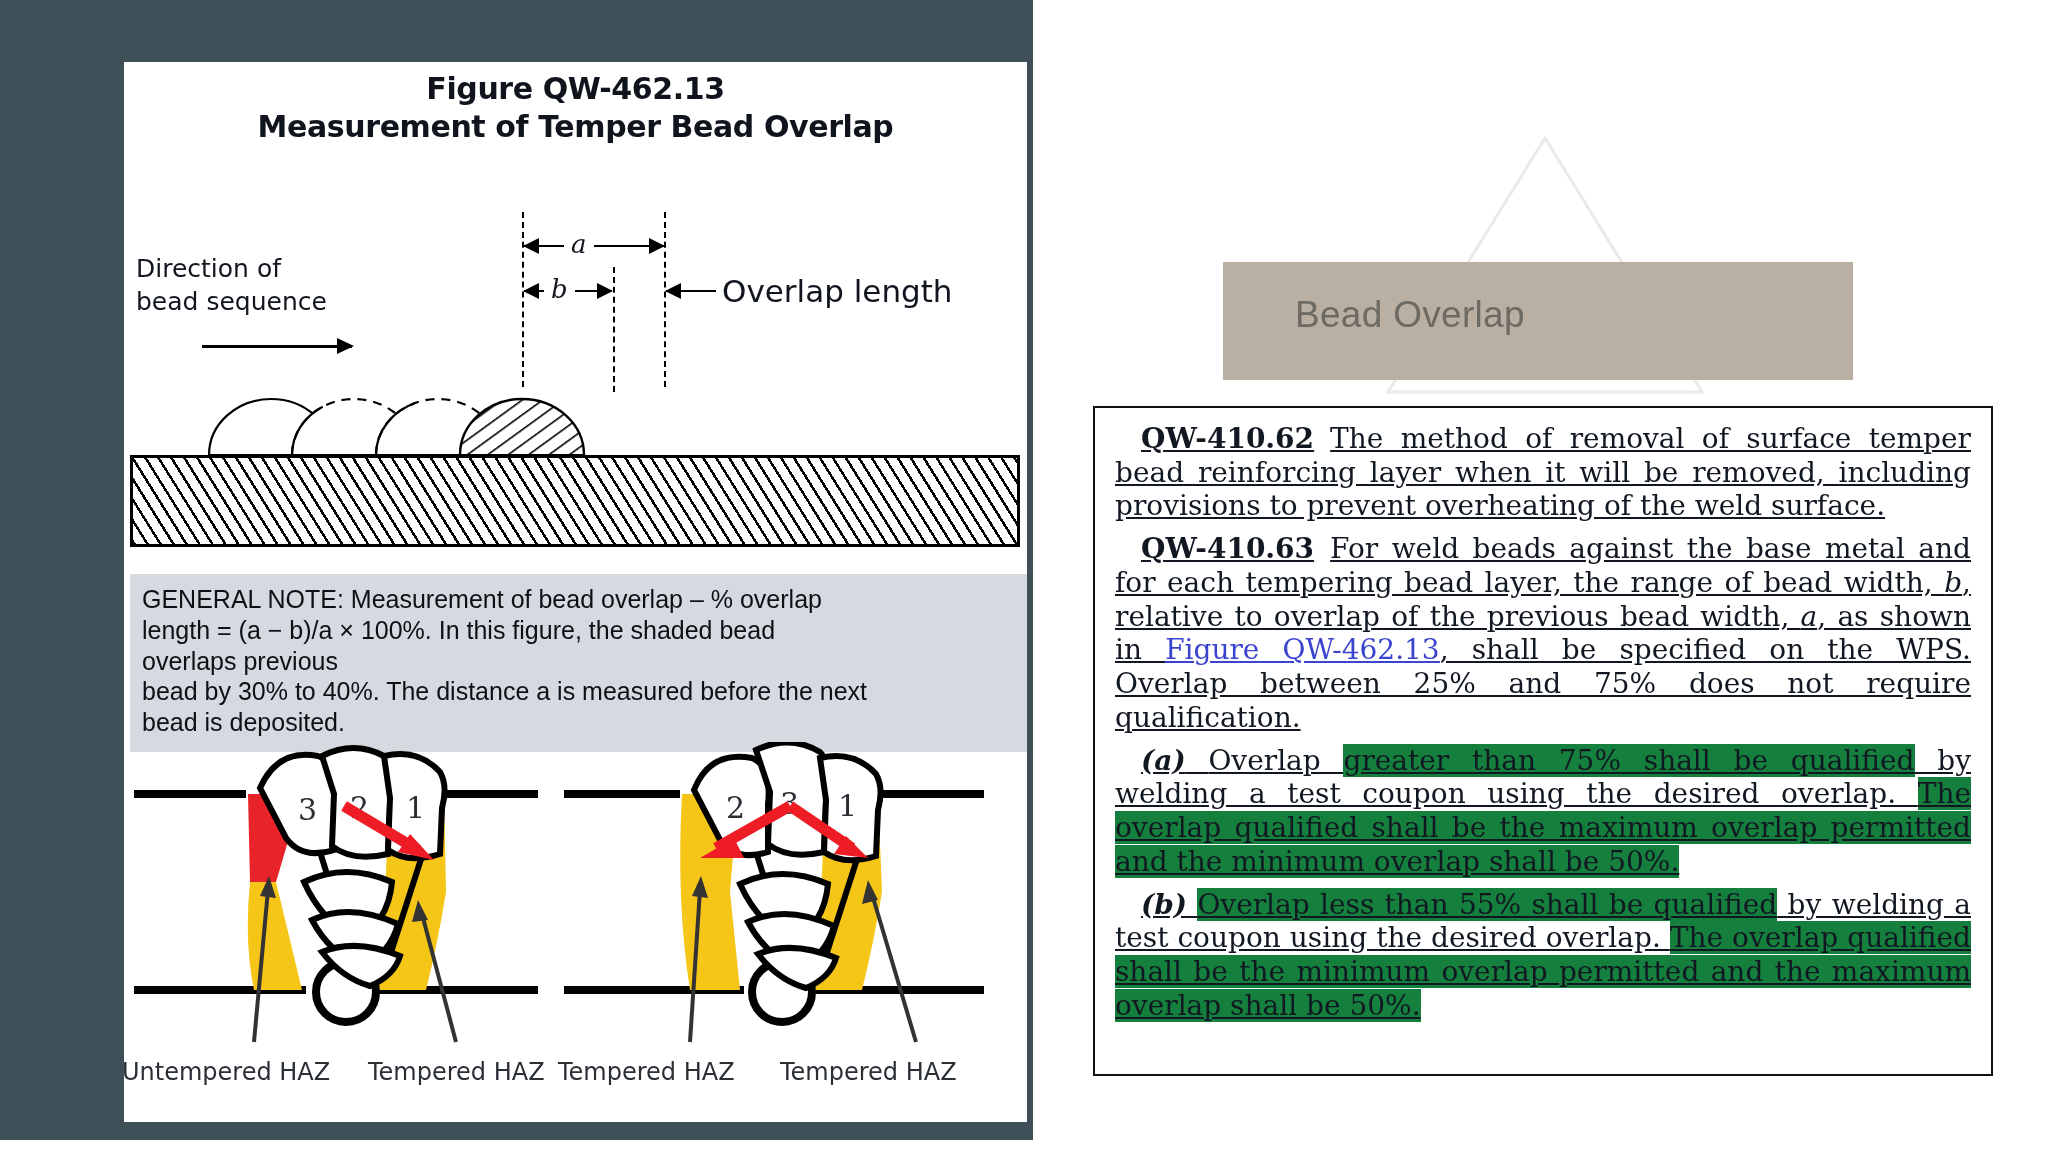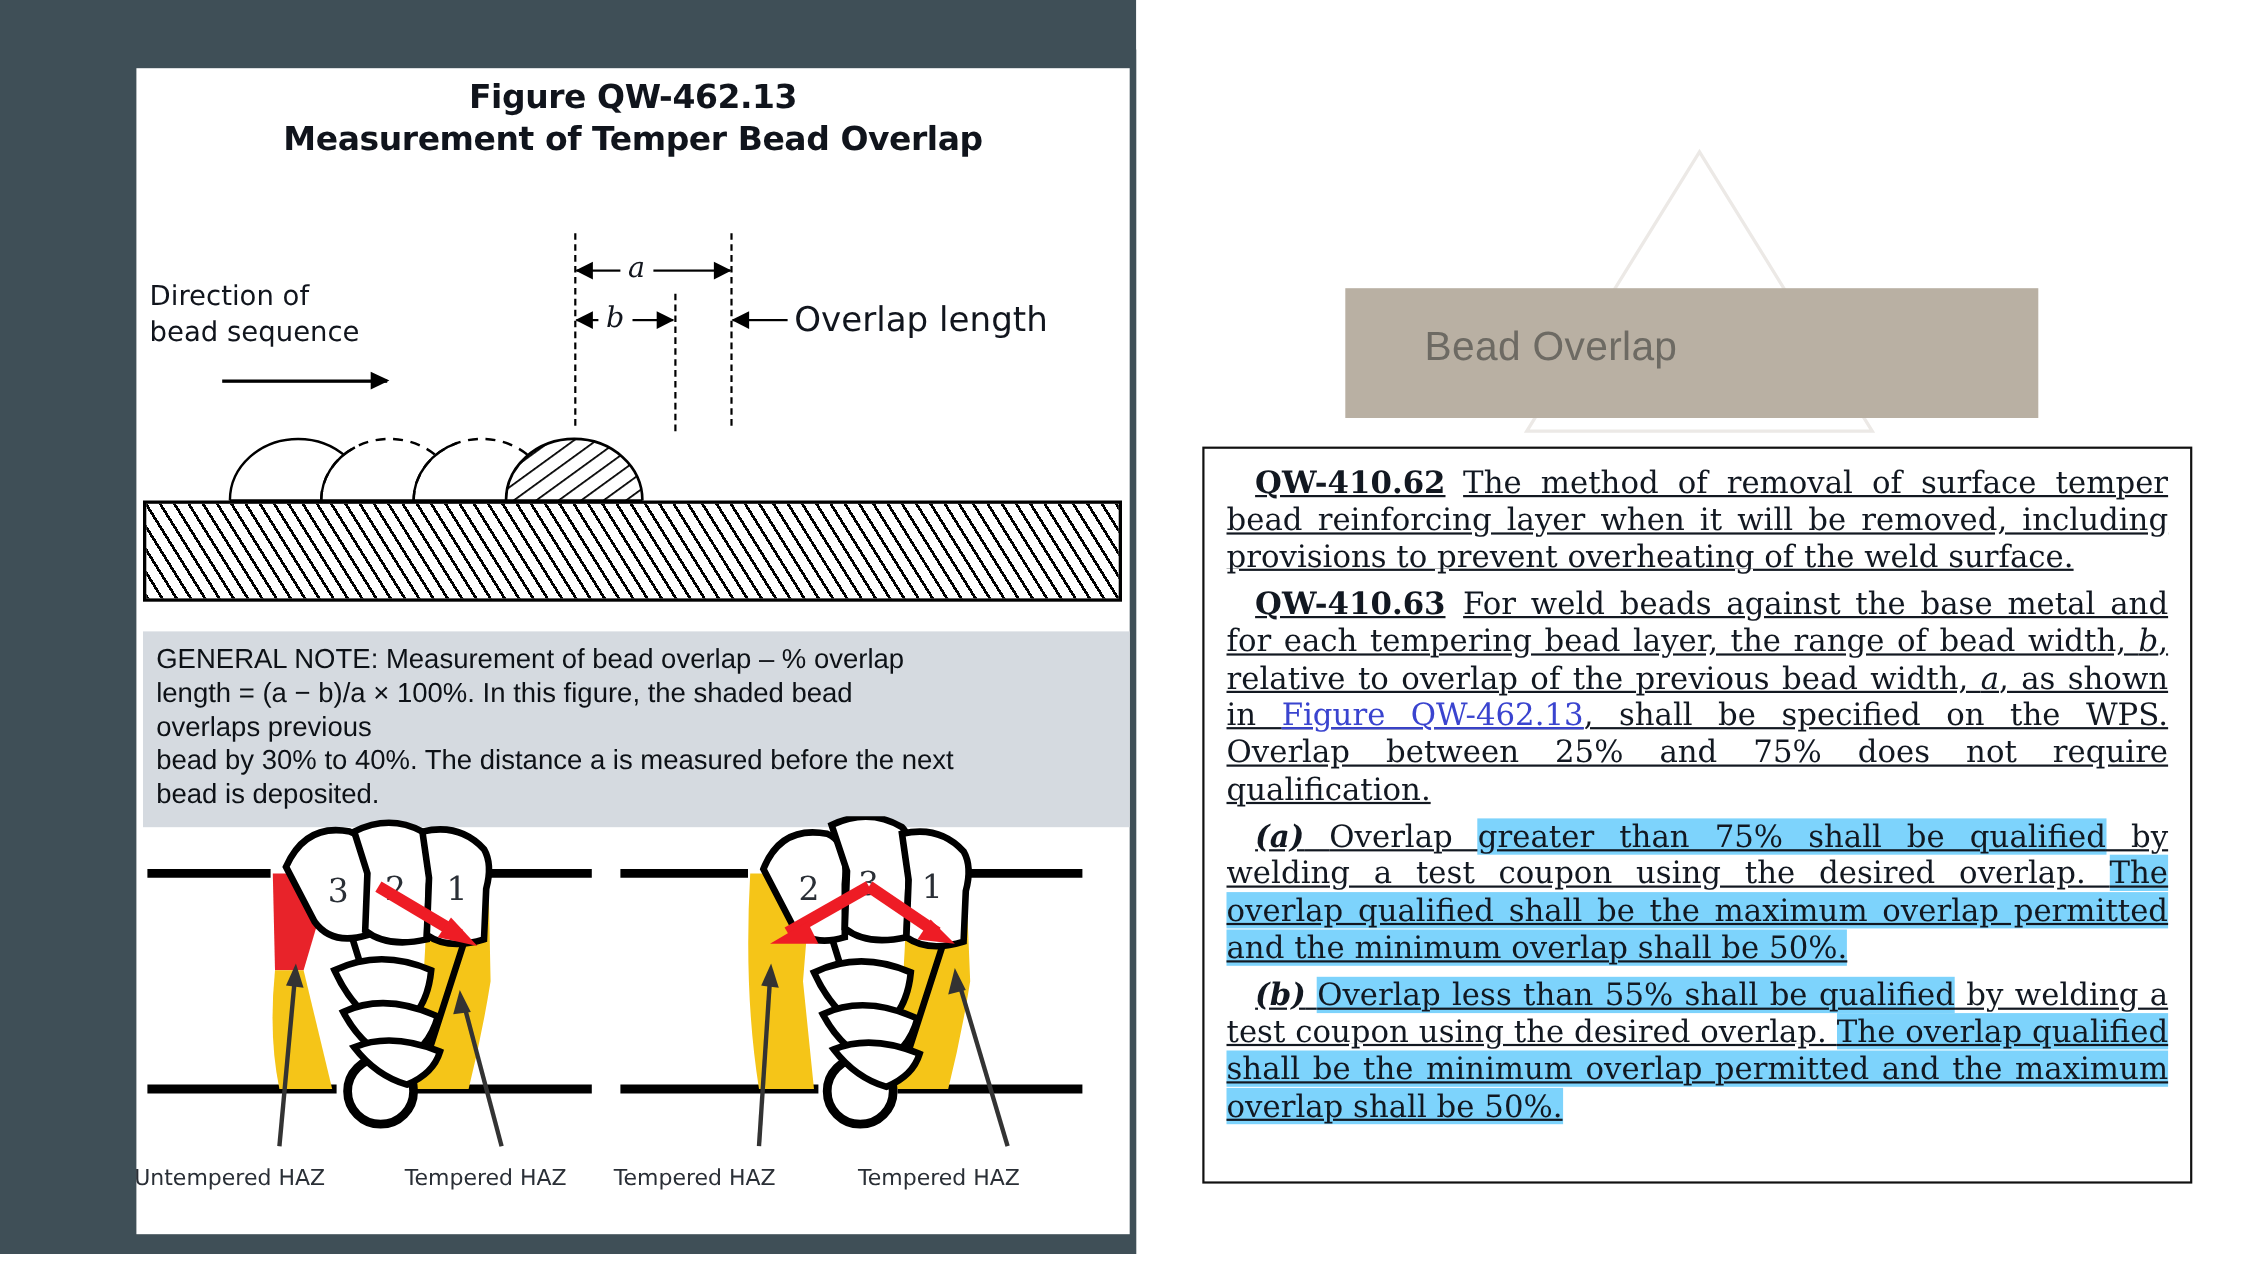--- a/index.html
+++ b/index.html
@@ -89,21 +89,21 @@
     padding:10px 10px 14px 12px;box-sizing:border-box;
   }
 
   
   .welds{position:absolute;left:0px;top:680px;width:903px;height:380px;}
   .weld{position:absolute;top:0;width:440px;height:380px;}
   .weld-left{left:2px;}
   .weld-right{left:440px;}
   .haz-caption{
     position:absolute;font-family:"DejaVu Sans", sans-serif;
-    font-size:20px;color:#2a2f36;white-space:nowrap;
+    font-size:24px;color:#2a2f36;white-space:nowrap;
   }
 
   
   .banner{
     position:absolute;left:1223px;top:262px;width:630px;height:118px;
     background:#b9b0a3;
   }
   .banner-text{
     position:absolute;left:1295px;top:294px;
     font-family:"Liberation Sans", sans-serif;
@@ -120,21 +120,21 @@
     font-family:"DejaVu Serif", serif;
     font-size:28px;color:#121821;line-height:1.205;
     text-align:justify;text-align-last:left;
     margin:0 0 9px 0;text-indent:26px;text-decoration:underline;
   }
   .code-p.last{margin-bottom:0;}
   .clause-num{font-weight:bold;font-family:"DejaVu Serif", serif;}
   .gap{display:inline-block;width:16px;}
   .ital{font-style:italic;}
   .link{color:#3a44cf;}
-  .hl{background:#7dd3fc;}
+  .hl{background:#15803d;}
 </style>
 </head>
 <body>
 
 <div class="slide">
 
   <div class="dark-panel"></div>
   <div class="dark-panel-notch"></div>
 
   <div class="figure-card">

